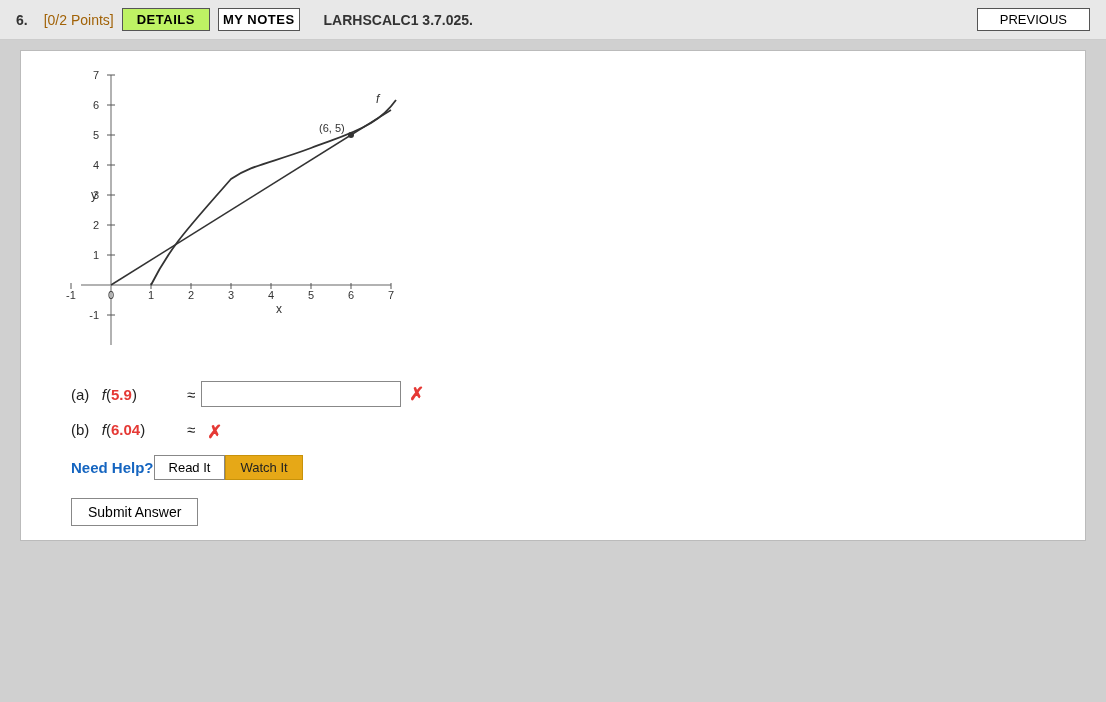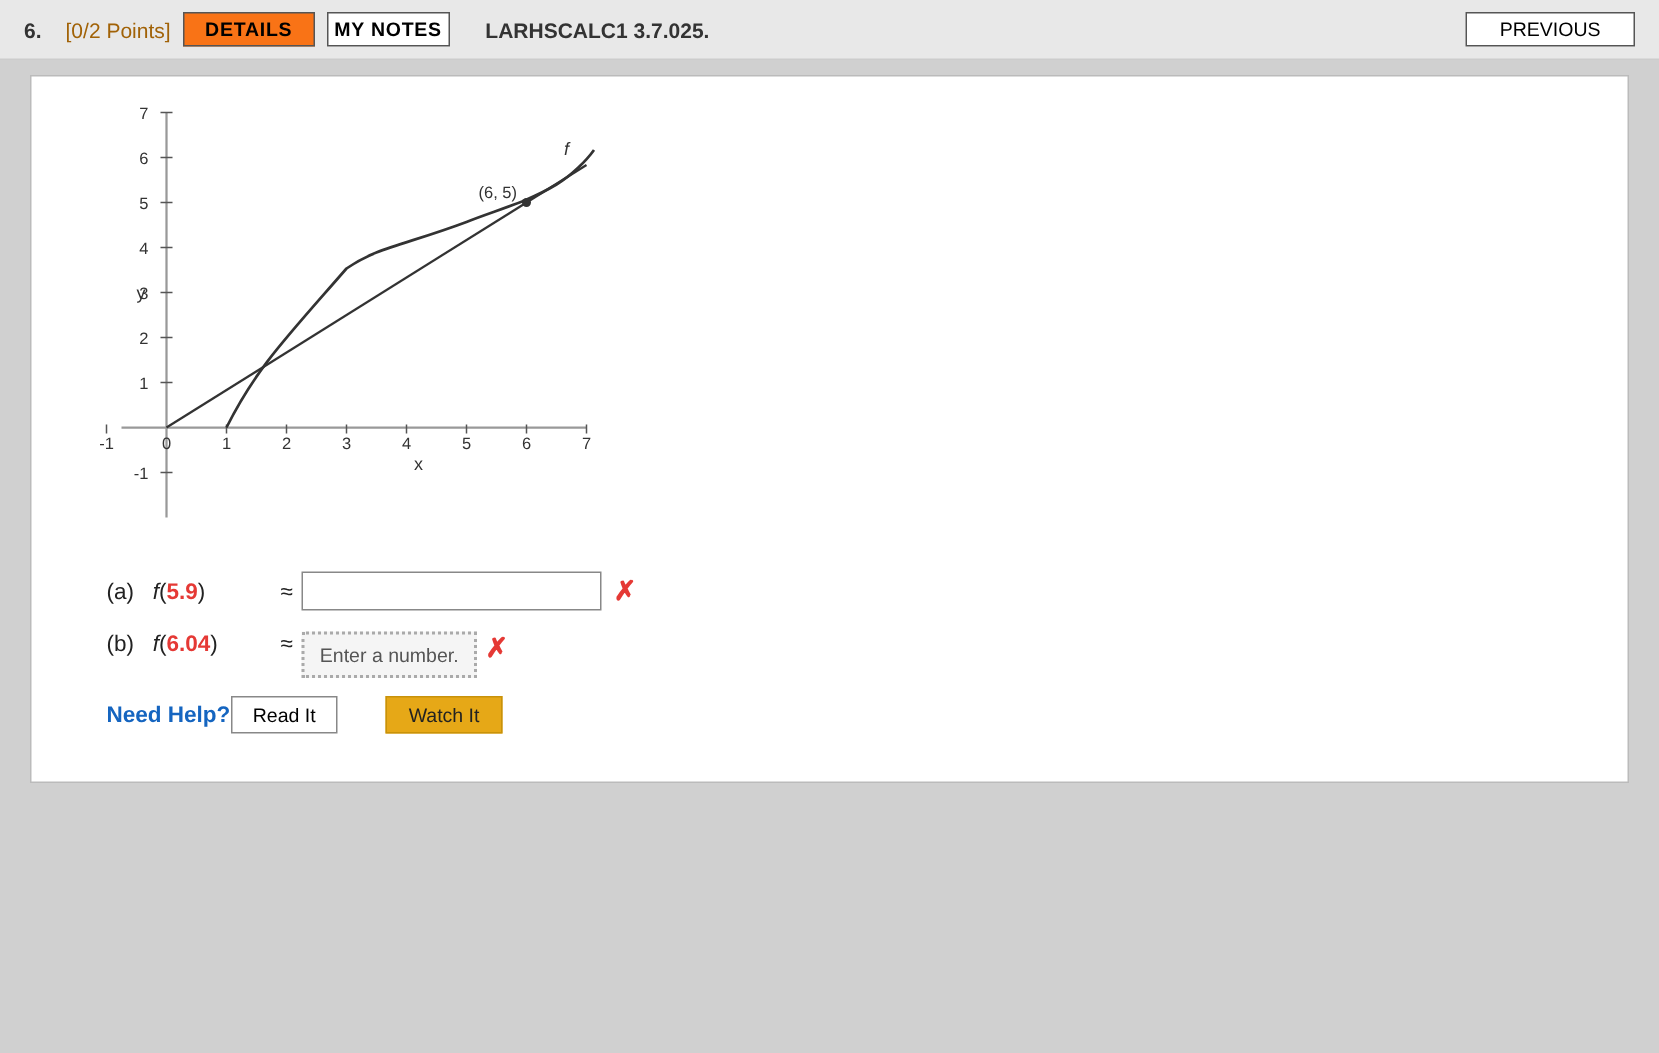--- a/index.html
+++ b/index.html
@@ -19,21 +19,21 @@
       gap: 8px;
       border-bottom: 1px solid #ccc;
     }
     .problem-number {
       font-size: 14px;
       font-weight: bold;
       color: #333;
       margin-right: 8px;
     }
     .btn-details {
-      background: #f97316;
+      background: #bef264;
       border: 1.5px solid #555;
       padding: 3px 14px;
       font-size: 13px;
       font-weight: bold;
       cursor: pointer;
       letter-spacing: 0.5px;
     }
     .btn-mynotes {
       background: white;
       border: 1.5px solid #555;
@@ -150,21 +150,20 @@
       font-size: 13px;
       cursor: pointer;
     }
     .btn-watch-it {
       background: #e6a817;
       border: 1.5px solid #c8920a;
       padding: 4px 14px;
       font-size: 13px;
       cursor: pointer;
       color: #222;
-      margin-left: 32px;
     }
     .submit-row {
       margin-left: 30px;
       margin-top: 8px;
     }
     .btn-submit {
       background: white;
       border: 1.5px solid #888;
       padding: 5px 16px;
       font-size: 14px;
@@ -283,29 +282,27 @@
       <input class="answer-input" type="text" style="">
       <span class="x-icon">✗</span>
     </div>
 
     <div class="answer-row-b">
       <span class="answer-label">
         <span>(b)&nbsp;&nbsp;</span>
         <span style="font-style:italic;">f</span><span>(</span><span class="highlight-val">6.04</span><span>)</span>
       </span>
       <span class="approx-sign">≈</span>
-      <div class="tooltip-wrapper">
-        <div class="tooltip-box">
-          <span>Enter a number.</span>
-        </div>
-      </div>
       <span class="x-icon" style="margin-left:6px;">✗</span>
     </div>
   </div>
 
   <div class="need-help-row">
     <span class="need-help-label">Need Help?</span>
     <button class="btn-read-it">Read It</button>
     <button class="btn-watch-it">Watch It</button>
   </div>
 
+  <div class="submit-row">
+    <button class="btn-submit">Submit Answer</button>
+  </div>
 
 </div>
 
 </body></html>

